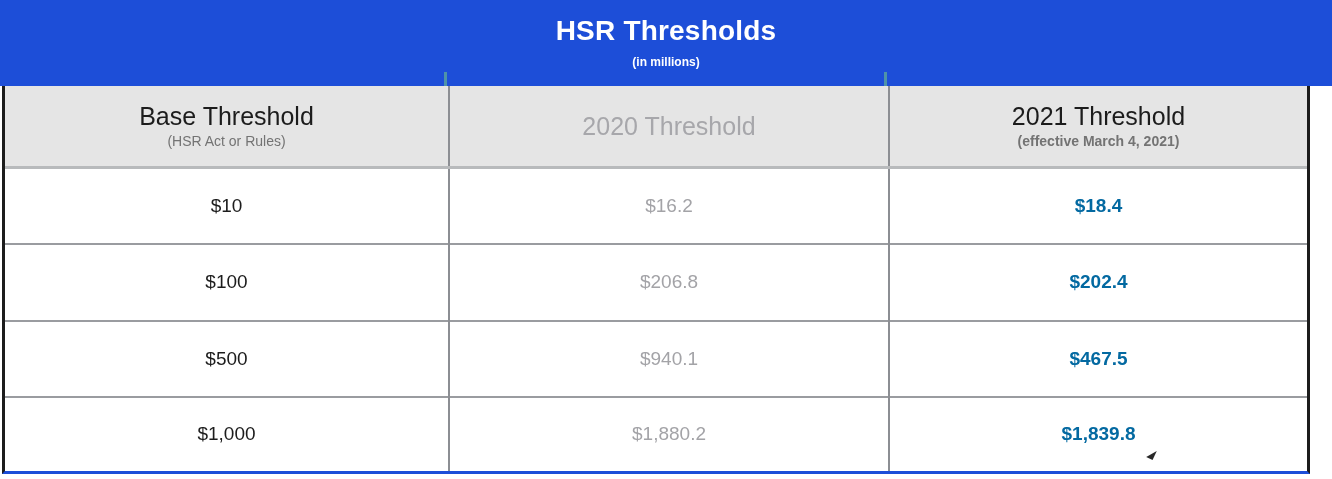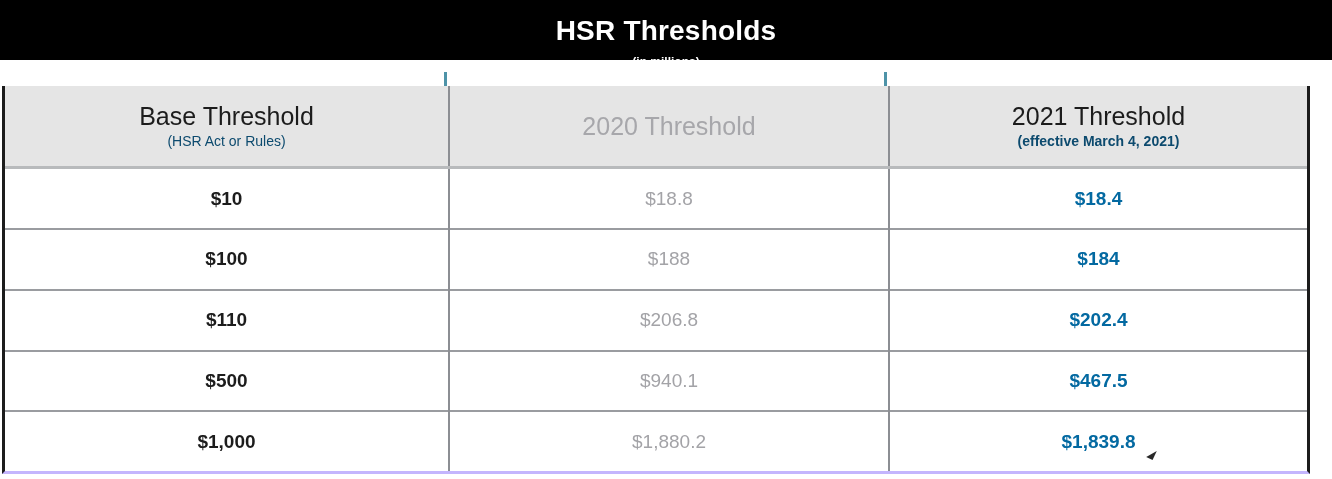--- a/index.html
+++ b/index.html
@@ -19,22 +19,22 @@
     overflow: hidden;
     background: #ffffff;
   }
 
   
   .banner {
     position: absolute;
     left: 0;
     top: 0;
     width: 1332px;
-    height: 60px;
-    background: #000000;
+    height: 86px;
+    background: #1d4ed8;
     box-sizing: border-box;
     text-align: center;
   }
   .banner-title {
     display: block;
     color: #ffffff;
     font-size: 28px;
     font-weight: bold;
     letter-spacing: 0.2px;
     line-height: 1;
@@ -63,21 +63,21 @@
   
   .table-frame {
     position: absolute;
     left: 2px;
     top: 86px;
     width: 1308px;
     height: 388px;
     box-sizing: border-box;
     border-left: 3px solid #1c1c1c;
     border-right: 3px solid #1c1c1c;
-    border-bottom: 3px solid #c4b5fd;
+    border-bottom: 3px solid #1d4ed8;
     background: #ffffff;
   }
 
   .tbl {
     width: 100%;
     height: 100%;
     border-collapse: collapse;
     table-layout: fixed;
   }
 
@@ -102,42 +102,42 @@
     display: block;
     font-size: 25px;
     line-height: 1.08;
     color: #1c1c1c;
   }
   .h-sub {
     display: block;
     font-size: 14px;
     line-height: 1.2;
     padding-top: 3px;
-    color: #0c4a6e;
+    color: #737373;
     text-align: center;
   }
   .h-gray .h-main { color: #a7a7ab; }
   .h-bold .h-main { font-weight: normal; text-align: center; }
   .h-bold .h-sub  { font-weight: bold; }
 
   
   .data-row td {
     height: 43px;
     padding: 0 8px;
     text-align: center;
     vertical-align: middle;
     font-size: 19px;
     color: #1c1c1c;
     border-top: 2px solid #9a9ca0;
     background: #ffffff;
   }
   .data-row:first-of-type td { border-top: none; }
   .data-row td.col-sep-l { border-left: 2px solid #8c8e93; }
 
-  td.v-base { color: #1c1c1c; font-weight: bold; }
+  td.v-base { color: #1c1c1c; font-weight: normal; }
   td.v-2020 { color: #a3a3a7; font-weight: normal; }
   td.v-2021 { color: #0369a1; font-weight: bold; }
 
   
   .cursor-artifact {
     position: absolute;
     left: 1148px;
     top: 449px;
     width: 0;
     height: 0;
@@ -177,30 +177,25 @@
           </th>
           <th class="col-sep-l h-bold">
             <span class="h-main">2021 Threshold</span>
             <span class="h-sub">(effective March 4, 2021)</span>
           </th>
         </tr>
       </thead>
       <tbody>
         <tr class="data-row">
           <td class="v-base">$10</td>
-          <td class="v-2020 col-sep-l">$18.8</td>
+          <td class="v-2020 col-sep-l">$16.2</td>
           <td class="v-2021 col-sep-l">$18.4</td>
         </tr>
         <tr class="data-row">
           <td class="v-base">$100</td>
-          <td class="v-2020 col-sep-l">$188</td>
-          <td class="v-2021 col-sep-l">$184</td>
-        </tr>
-        <tr class="data-row">
-          <td class="v-base">$110</td>
           <td class="v-2020 col-sep-l">$206.8</td>
           <td class="v-2021 col-sep-l">$202.4</td>
         </tr>
         <tr class="data-row">
           <td class="v-base">$500</td>
           <td class="v-2020 col-sep-l">$940.1</td>
           <td class="v-2021 col-sep-l">$467.5</td>
         </tr>
         <tr class="data-row">
           <td class="v-base">$1,000</td>

